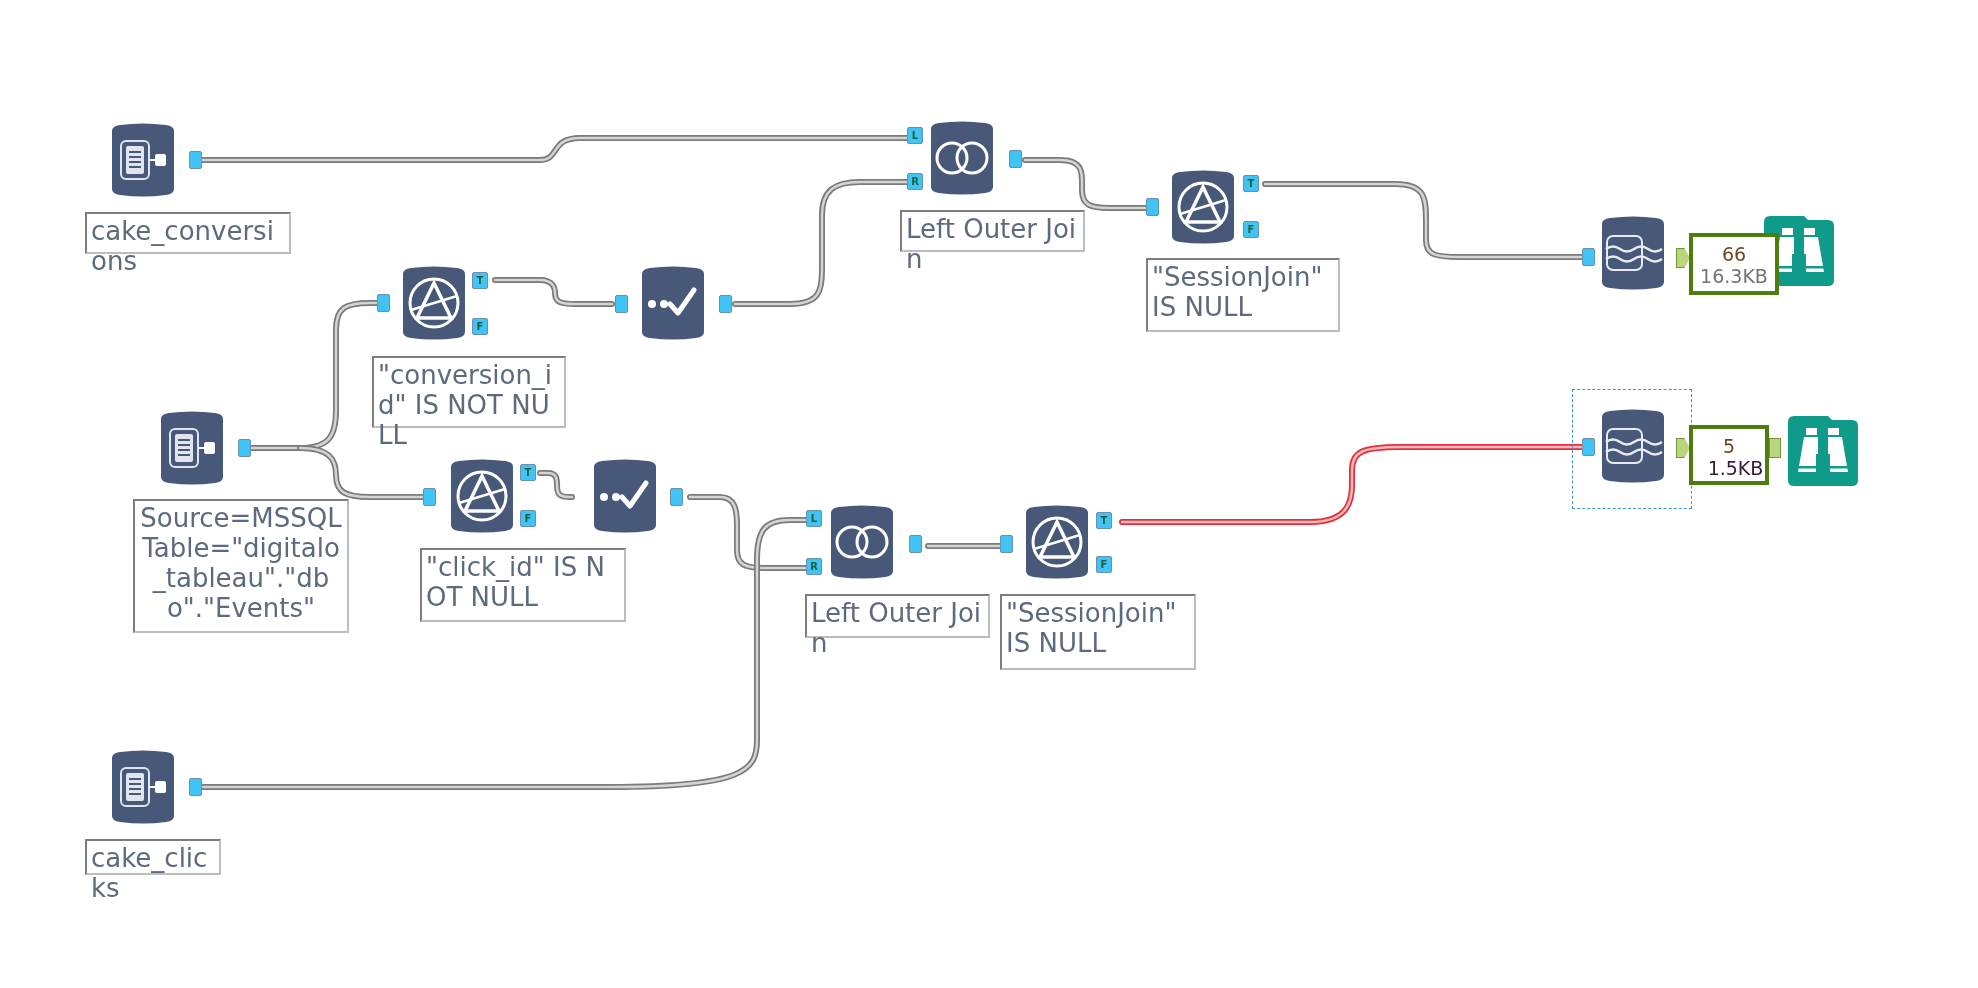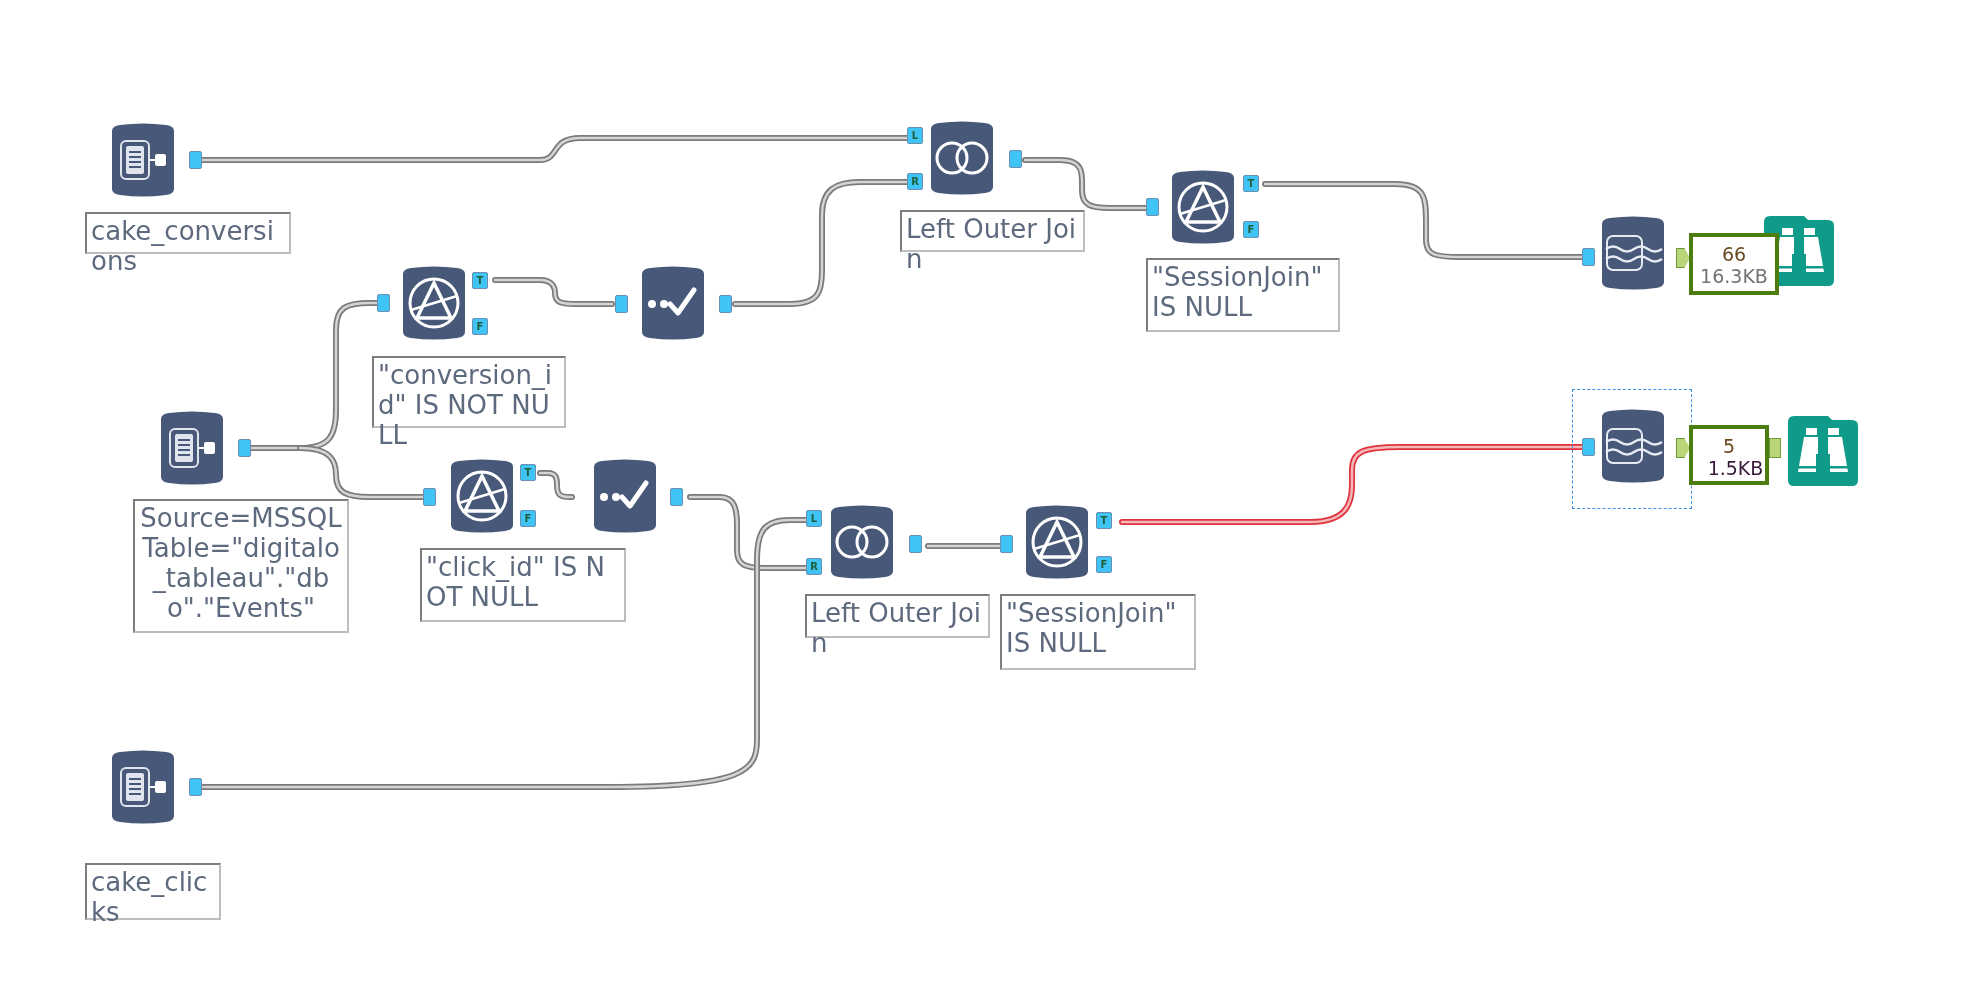--- a/index.html
+++ b/index.html
@@ -138,21 +138,21 @@
         <line x1="21" y1="29" x2="33" y2="29"></line>
         <line x1="21" y1="34" x2="33" y2="34"></line>
         <line x1="21" y1="39" x2="33" y2="39"></line>
         <line x1="21" y1="44" x2="33" y2="44"></line>
       </g>
     <line x1="41" y1="37" x2="47" y2="37" stroke="#fff" stroke-width="2"></line>
     <rect x="47" y="31" width="11" height="12" rx="2" fill="#fff"></rect>
   </svg>
 </div>
 <div class="anchor" style="left:189px;top:778px;"></div>
-<div class="note" style="left:85px;top:839px;width:136px;height:57px;margin-top:24px;">cake_clicks</div>
+<div class="note" style="left:85px;top:839px;width:136px;height:36px;">cake_clicks</div>
 
 <div class="anchor" style="left:377px;top:294px;"></div>
 <div class="tool" style="left:399px;top:266px;">
   <svg viewBox="0 0 70 74">
     <path d="M4 8 Q4 3 12 2 Q35 -1 58 2 Q66 3 66 8 L66 66 Q66 71 58 72 Q35 75 12 72 Q4 71 4 66 Z" fill="#475878"></path>
     <circle cx="35" cy="37" r="24" fill="none" stroke="#fff" stroke-width="3"></circle>
     <path d="M35 17 L52 52 L18 52 Z" fill="none" stroke="#fff" stroke-width="3.5"></path>
     <line x1="12" y1="44" x2="58" y2="30" stroke="#fff" stroke-width="2.5"></line>
   </svg>
 </div>

